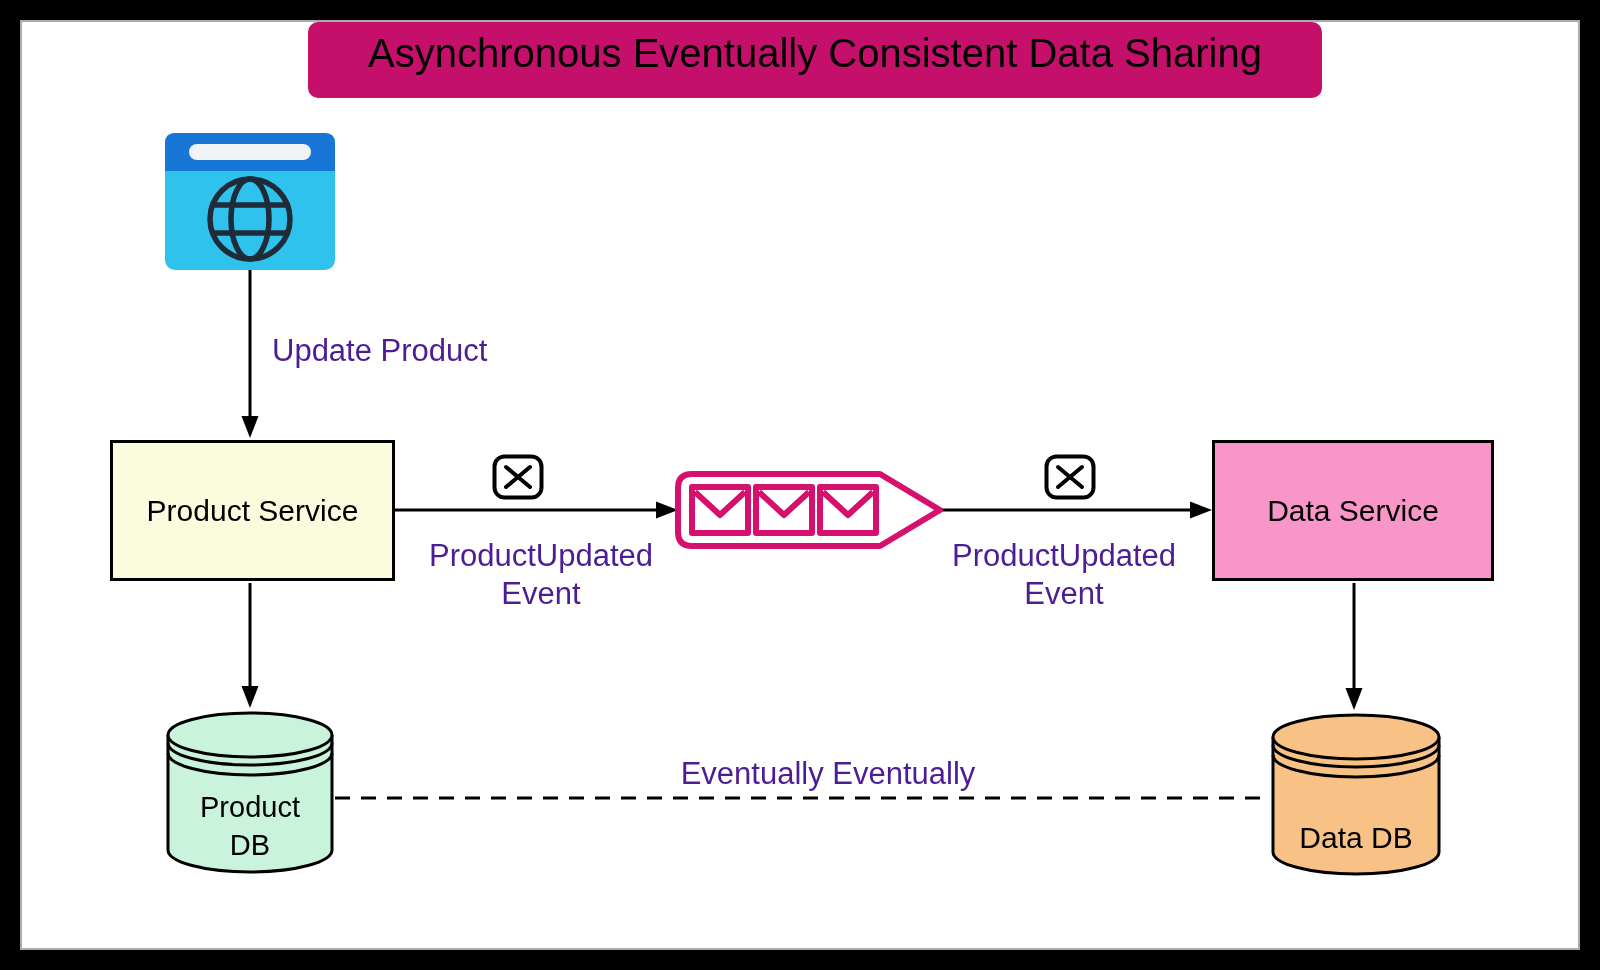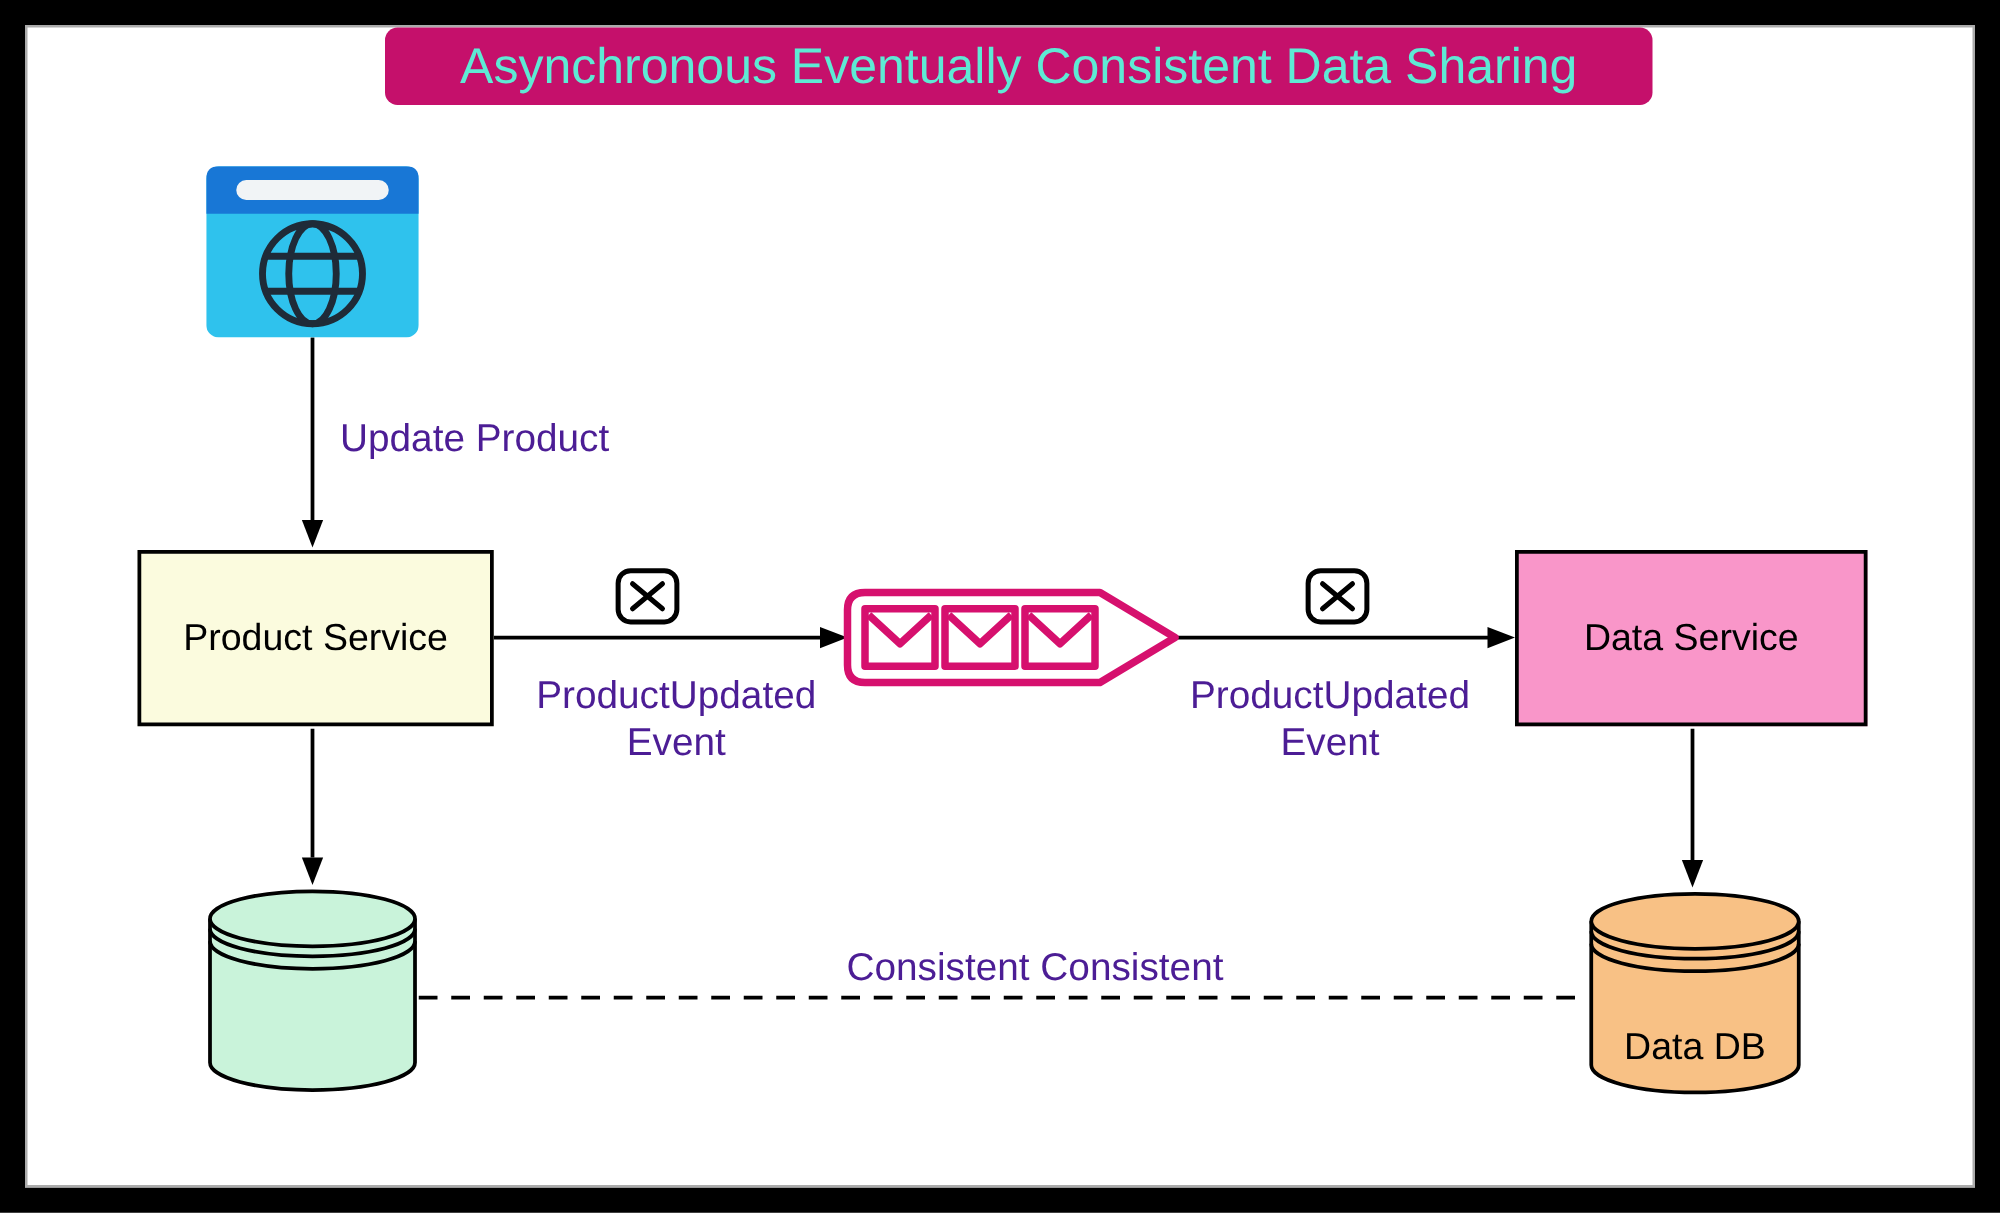--- a/index.html
+++ b/index.html
@@ -11,22 +11,22 @@
   }
   .frame{position:absolute;inset:0;background:#000;}
   .canvas{
     position:absolute;left:20px;top:20px;width:1560px;height:930px;
     background:#fff;outline:2px solid #ababab;outline-offset:-2px;
   }
   .abs{position:absolute;}
   .connectors{position:absolute;left:0;top:0;width:1560px;height:930px;pointer-events:none;}
 
   .banner{
-    position:absolute;left:288px;top:2px;width:1014px;height:62px;
-    border-radius:10px;color:#5eead4;font-size:40px;line-height:62px;
+    position:absolute;left:288px;top:2px;width:1014px;height:76px;
+    border-radius:10px;color:#000000;font-size:40px;line-height:62px;
     text-align:center;white-space:nowrap;
   }
   .node{
     position:absolute;border:3px solid #000;box-sizing:border-box;
     display:flex;align-items:center;justify-content:center;
     font-size:30px;color:#000;text-align:right;
   }
   .node.product-service{left:90px;top:420px;width:285px;height:141px;}
   .node.order-service{left:1192px;top:420px;width:282px;height:141px;}
 
@@ -132,23 +132,27 @@
 
     <div class="db" style="left:145px;top:690px;width:170px;height:165px;">
       <svg width="170" height="165" viewBox="0 0 170 165">
         <path d="M3,25 V140 A82,22 0 0 0 167,140 V25" stroke="#000" stroke-width="3" fill="#C9F3DA"></path>
         <ellipse cx="85" cy="25" rx="82" ry="22" stroke="#000" stroke-width="3" fill="#C9F3DA"></ellipse>
         <g fill="none" stroke="#000" stroke-width="3">
           <path d="M3,33 A82,22 0 0 0 167,33"></path>
           <path d="M3,43 A82,22 0 0 0 167,43"></path>
         </g>
       </svg>
+      <div class="db-label" style="top:78px;line-height:38px;">
+        <span class="line">Product</span>
+        <span class="line">DB</span>
+      </div>
     </div>
 
-    <div class="edge-label centered" style="left:608px;top:735px;width:400px;">Consistent Consistent</div>
+    <div class="edge-label centered" style="left:608px;top:735px;width:400px;">Eventually Eventually</div>
 
     <div class="db" style="left:1250px;top:692px;width:172px;height:165px;">
       <svg width="172" height="165" viewBox="0 0 172 165">
         <path d="M3,25 V140 A83,22 0 0 0 169,140 V25" stroke="#000" stroke-width="3" fill="#F8C185"></path>
         <ellipse cx="86" cy="25" rx="83" ry="22" stroke="#000" stroke-width="3" fill="#F8C185"></ellipse>
         <g fill="none" stroke="#000" stroke-width="3">
           <path d="M3,33 A83,22 0 0 0 169,33"></path>
           <path d="M3,43 A83,22 0 0 0 169,43"></path>
         </g>
       </svg>

